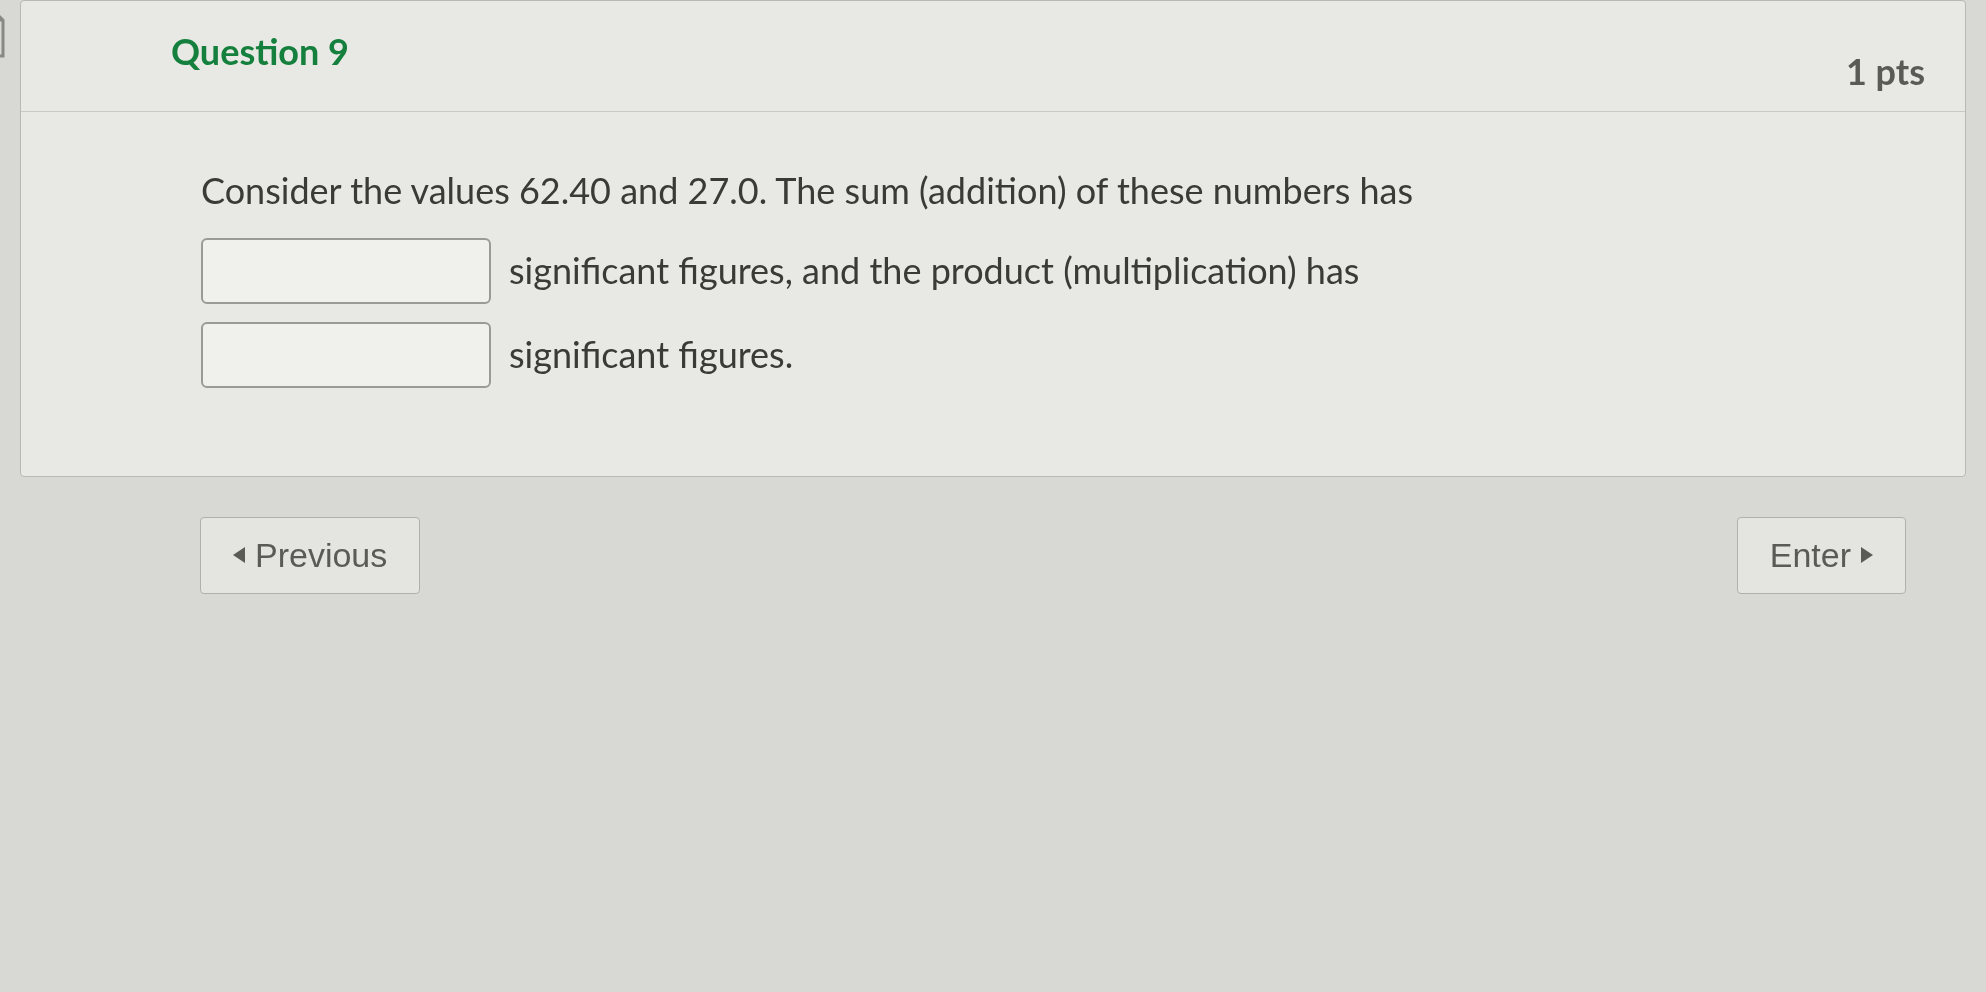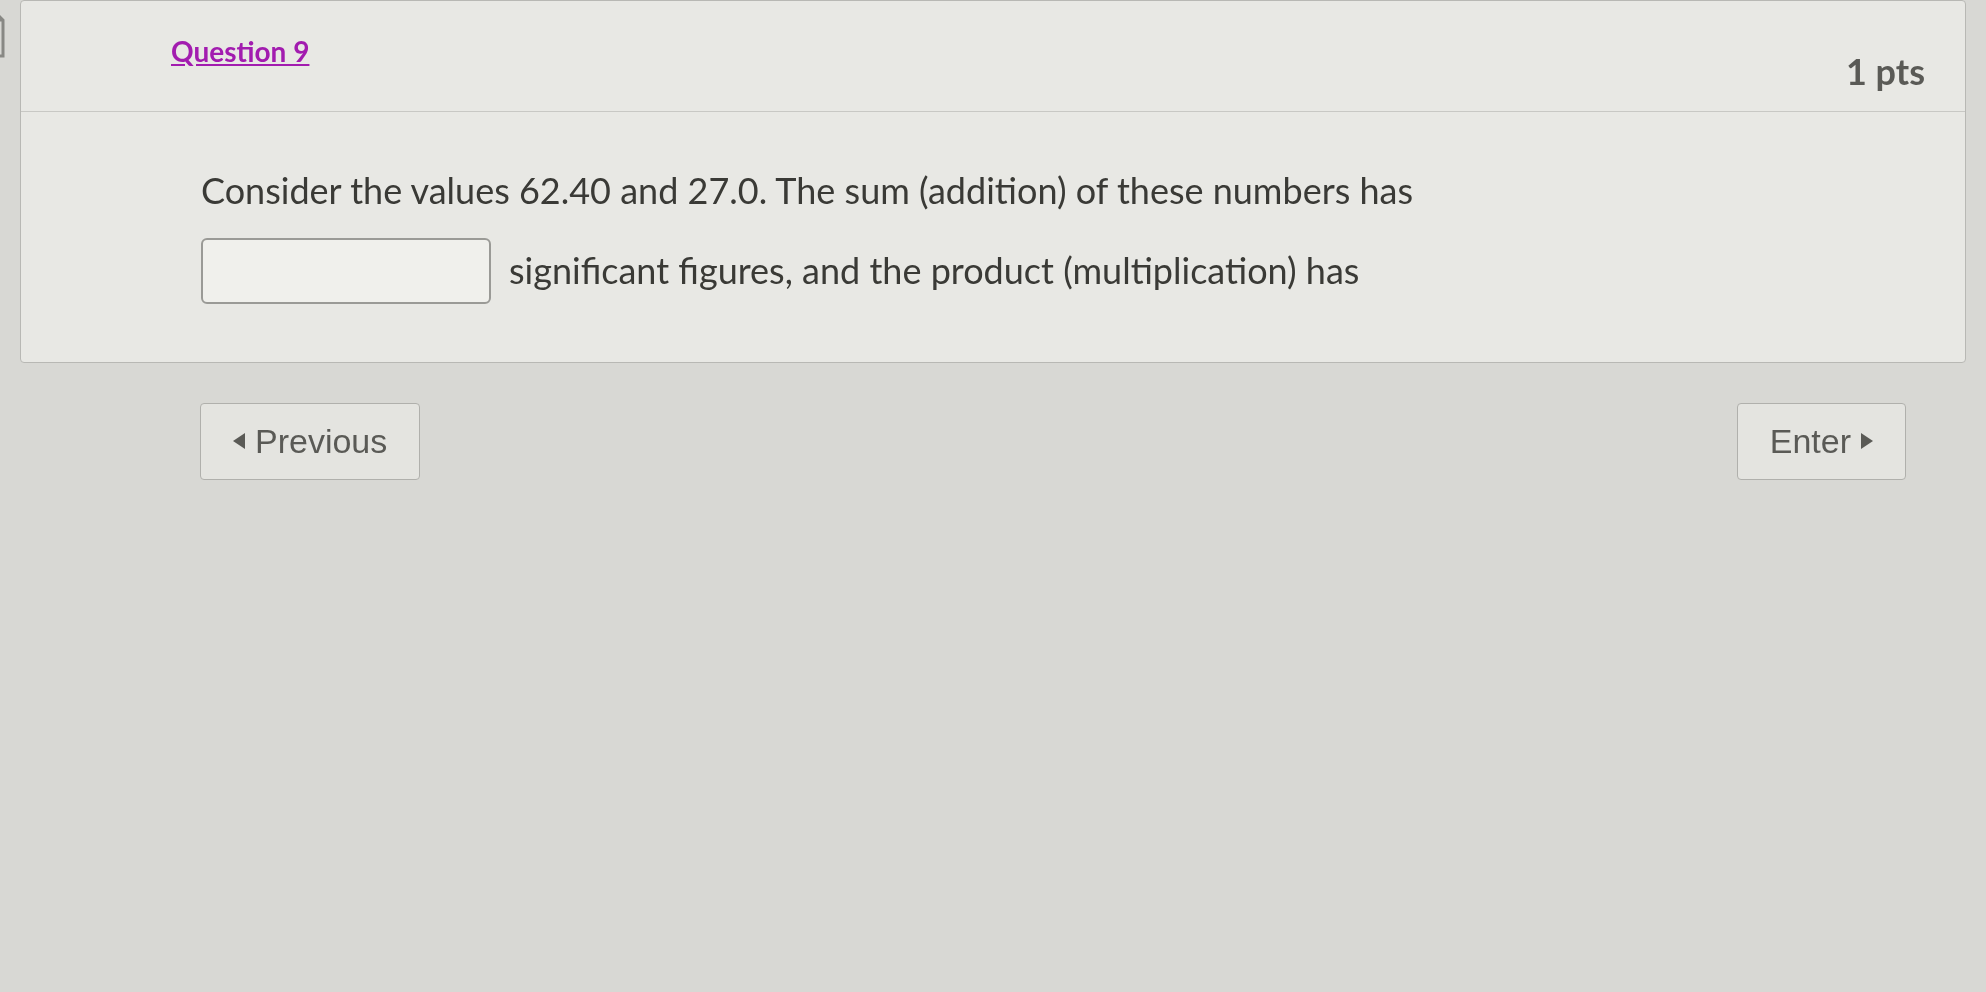--- a/index.html
+++ b/index.html
@@ -32,36 +32,35 @@
       position: absolute;
       left: -60px;
       top: 5px;
     }
     .status-icon {
       width: 44px;
       height: 52px;
       display: block;
     }
     .question-title {
-      font-size: 28px;
+      font-size: 36px;
       font-weight: 700;
-      color: #a21caf;
+      color: #15803d;
       margin-left: 120px;
-      text-decoration: underline;
     }
     .points {
       margin-left: auto;
       font-size: 36px;
       font-weight: 700;
       color: #5a5a56;
       padding-right: 10px;
       padding-top: 40px;
     }
     .question-body {
-      padding: 50px 60px 40px 180px;
+      padding: 50px 60px 70px 180px;
       font-size: 36px;
       color: #3a3a36;
       line-height: 1.6;
     }
     .question-line {
       display: flex;
       align-items: center;
       flex-wrap: wrap;
       margin-bottom: 18px;
     }
@@ -141,20 +140,24 @@
   </div>
 
   <div class="question-body">
     <div class="question-line">
       <span class="question-text">Consider the values 62.40 and 27.0. The sum (addition) of these numbers has</span>
     </div>
     <div class="question-line">
       <input type="text" class="answer-input" value="" style="">
       <span class="question-text">significant figures, and the product (multiplication) has</span>
     </div>
+    <div class="question-line">
+      <input type="text" class="answer-input" value="" style="">
+      <span class="question-text">significant figures.</span>
+    </div>
 
   </div>
 </div>
 
 <div class="nav-buttons">
   <button class="nav-button">
     <span class="triangle-left"></span>
     <span>Previous</span>
   </button>
   <button class="nav-button">

